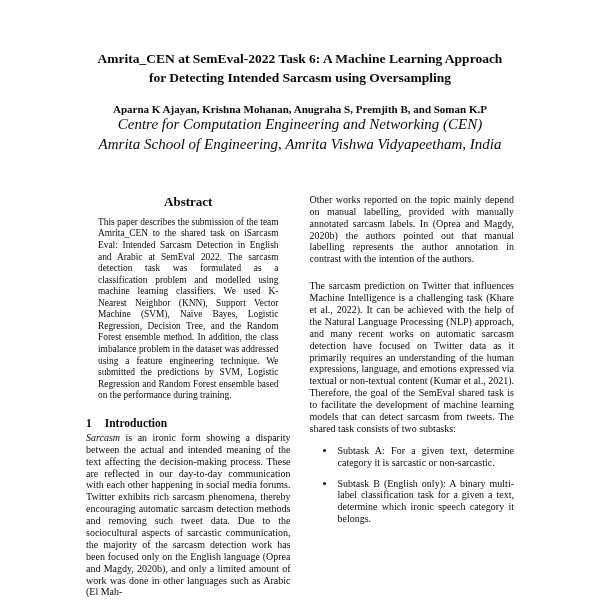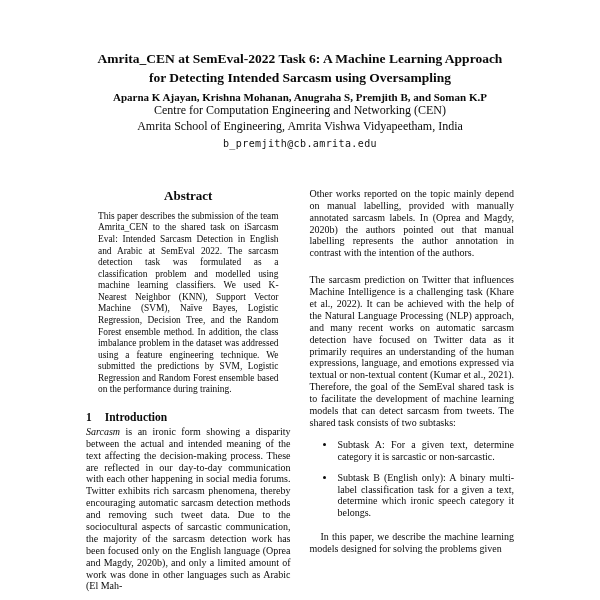--- a/index.html
+++ b/index.html
@@ -21,27 +21,28 @@
     padding-top: 50px;
     text-align: center;
   }
   .title {
     font-size: 13.5px;
     font-weight: bold;
     line-height: 1.38;
     margin: 0 88px;
   }
   .authors {
-    margin-top: 4px;
+    margin-top: 16px;
     font-weight: bold;
     font-size: 11px;
   }
   .affil {
-    font-size: 12px;
+    font-size: 15px;
     line-height: 1.32;
+    font-style: italic;
   }
   .email {
     font-family: "DejaVu Sans Mono", monospace;
     font-size: 10px;
     letter-spacing: 0.4px;
     margin-top: 3px;
     color: #111;
   }
   .columns {
     display: flex;
@@ -103,21 +104,20 @@
 </head>
 <body>
 
 <div class="page">
 
   <header class="paper-header">
     <h1 class="title">Amrita_CEN at SemEval-2022 Task 6: A Machine Learning Approach for Detecting Intended Sarcasm using Oversampling</h1>
     <div class="authors">Aparna K Ajayan, Krishna Mohanan, Anugraha S, Premjith B, and Soman K.P</div>
     <div class="affil">Centre for Computation Engineering and Networking (CEN)</div>
     <div class="affil">Amrita School of Engineering, Amrita Vishwa Vidyapeetham, India</div>
-    <div class="email">b_premjith@cb.amrita.edu</div>
   </header>
 
   <div class="columns">
 
     <div class="col">
       <section>
         <div class="abstract-heading">Abstract</div>
         <p class="abstract-text">This paper describes the submission of the team Amrita_CEN to the shared task on iSarcasm Eval: Intended Sarcasm Detection in English and Arabic at SemEval 2022. The sarcasm detection task was formulated as a classification problem and modelled using machine learning classifiers. We used K-Nearest Neighbor (KNN), Support Vector Machine (SVM), Naïve Bayes, Logistic Regression, Decision Tree, and the Random Forest ensemble method. In addition, the class imbalance problem in the dataset was addressed using a feature engineering technique. We submitted the predictions by SVM, Logistic Regression and Random Forest ensemble based on the performance during training.</p>
       </section>
 
@@ -130,17 +130,16 @@
 
     <div class="col">
       <p class="body-text">Other works reported on the topic mainly depend on manual labelling, provided with manually annotated sarcasm labels. In (Oprea and Magdy, 2020b) the authors pointed out that manual labelling represents the author annotation in contrast with the intention of the authors.</p>
       <p class="body-text">The sarcasm prediction on Twitter that influences Machine Intelligence is a challenging task (Khare et al., 2022). It can be achieved with the help of the Natural Language Processing (NLP) approach, and many recent works on automatic sarcasm detection have focused on Twitter data as it primarily requires an understanding of the human expressions, language, and emotions expressed via textual or non-textual content (Kumar et al., 2021). Therefore, the goal of the SemEval shared task is to facilitate the development of machine learning models that can detect sarcasm from tweets. The shared task consists of two subtasks:</p>
 
       <ul class="subtasks">
         <li>Subtask A: For a given text, determine category it is sarcastic or non-sarcastic.</li>
         <li>Subtask B (English only): A binary multi-label classification task for a given a text, determine which ironic speech category it belongs.</li>
       </ul>
 
-      <p class="body-text para-indent">In this paper, we describe the machine learning models designed for solving the problems given</p>
     </div>
 
   </div>
 </div>
 
 </body></html>

